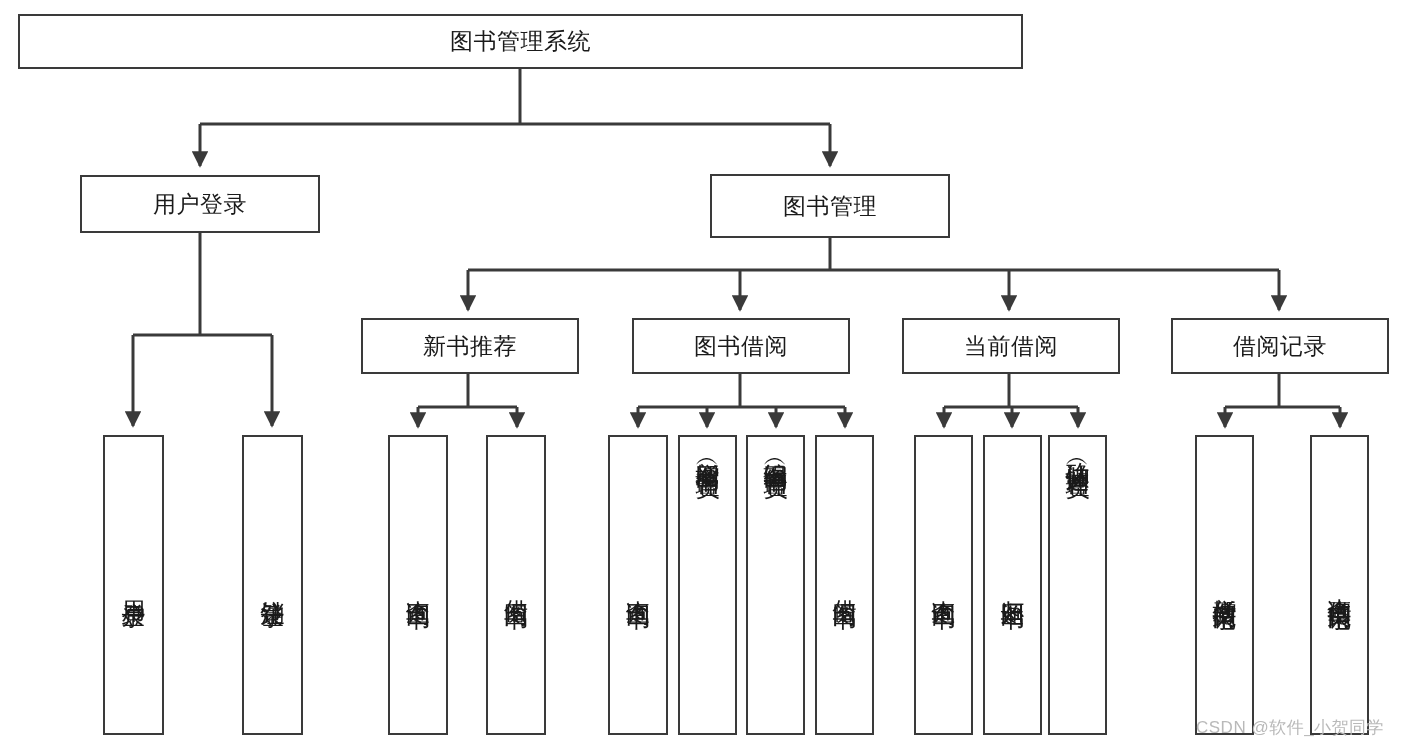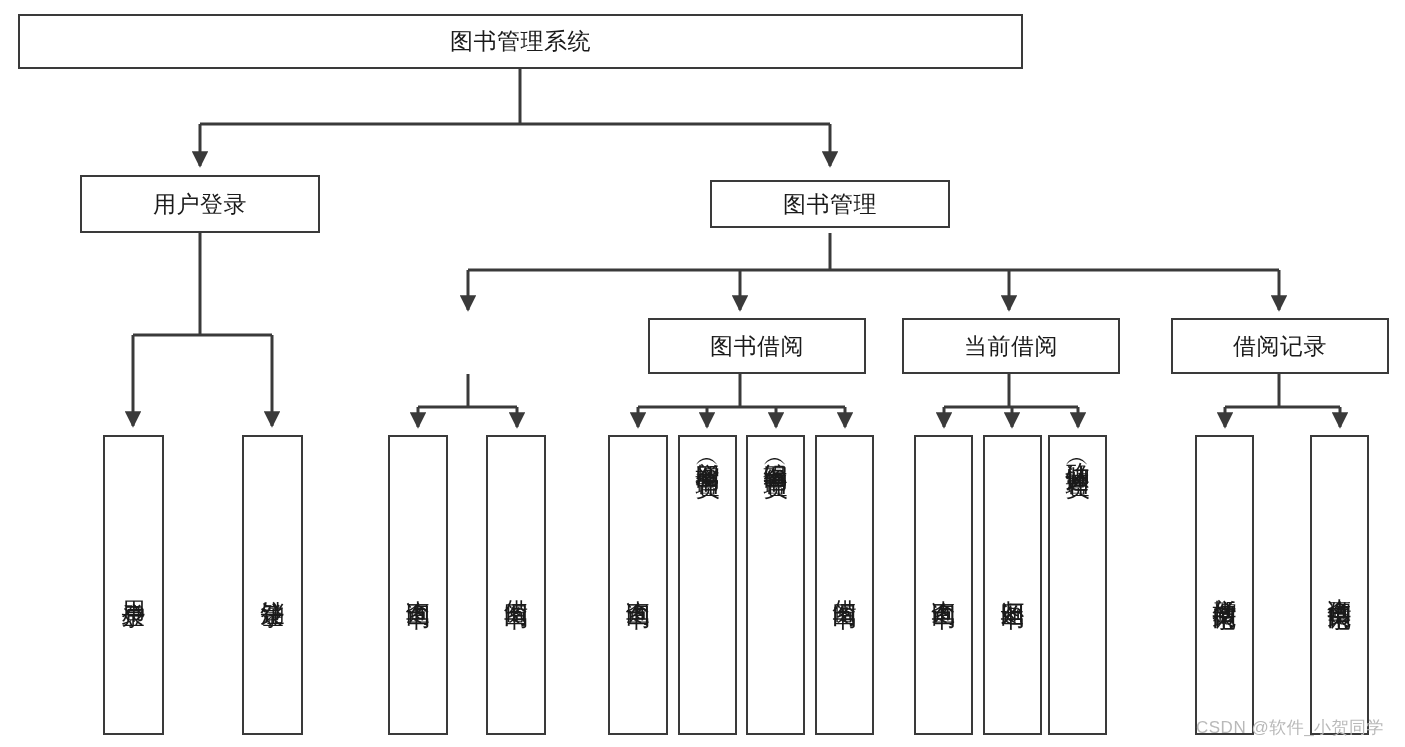--- a/index.html
+++ b/index.html
@@ -131,25 +131,28 @@
     </g>
   </svg>
 
   <div class="node horiz root" style="left:18px; top:14px; width:1005px; height:55px;">
     <span class="lbl">图书管理系统</span>
   </div>
 
   <div class="node horiz" style="left:80px; top:175px; width:240px; height:58px;">
     <span class="lbl">用户登录</span>
   </div>
-  <div class="node horiz" style="left:710px; top:180px; width:240px; height:48px;">
+  <div class="node horiz" style="left:710px; top:174px; width:240px; height:64px;">
     <span class="lbl">图书管理</span>
   </div>
 
-  <div class="node horiz" style="left:632px; top:318px; width:218px; height:56px;margin-left:16px;">
+  <div class="node horiz" style="left:361px; top:318px; width:218px; height:56px;">
+    <span class="lbl">新书推荐</span>
+  </div>
+  <div class="node horiz" style="left:632px; top:318px; width:218px; height:56px;">
     <span class="lbl">图书借阅</span>
   </div>
   <div class="node horiz" style="left:1171px; top:318px; width:218px; height:56px;">
     <span class="lbl">借阅记录</span>
   </div>
   <div class="node horiz" style="left:902px; top:318px; width:218px; height:56px;">
     <span class="lbl">当前借阅</span>
   </div>
 
   <div class="node vert mid" style="left:103px; top:435px; width:61px; height:300px;">

